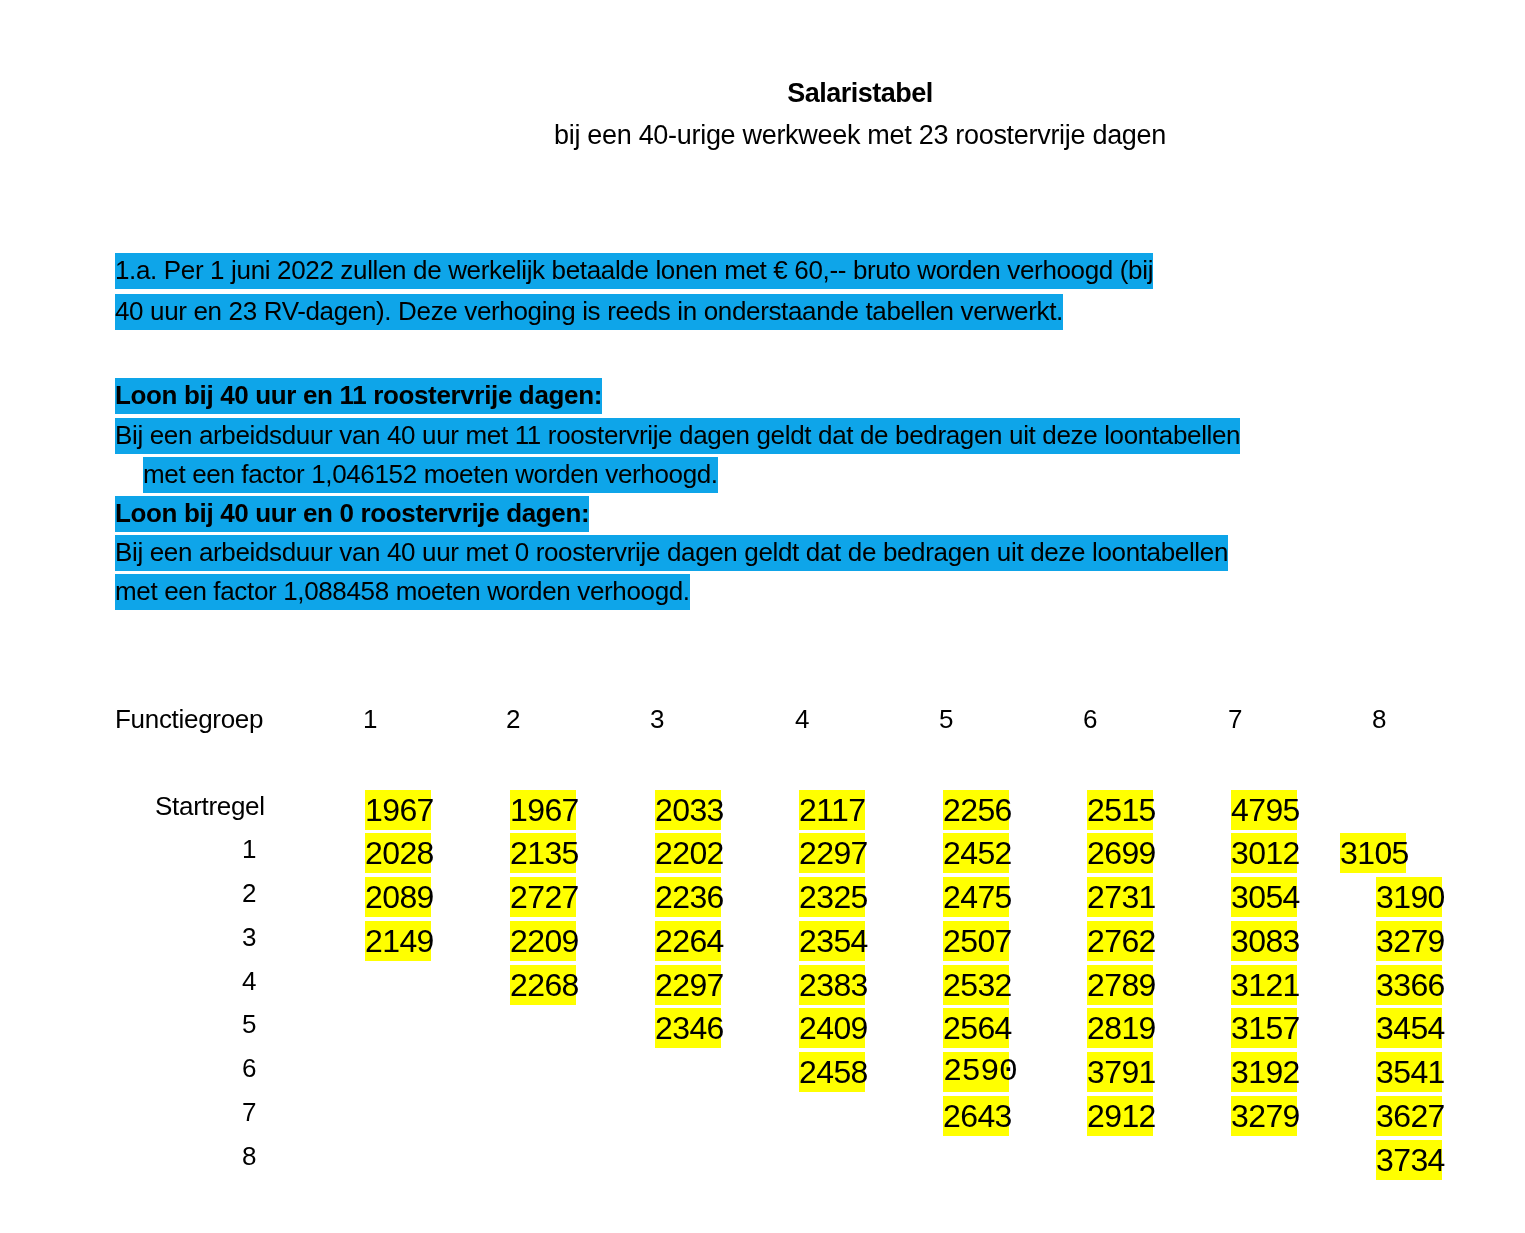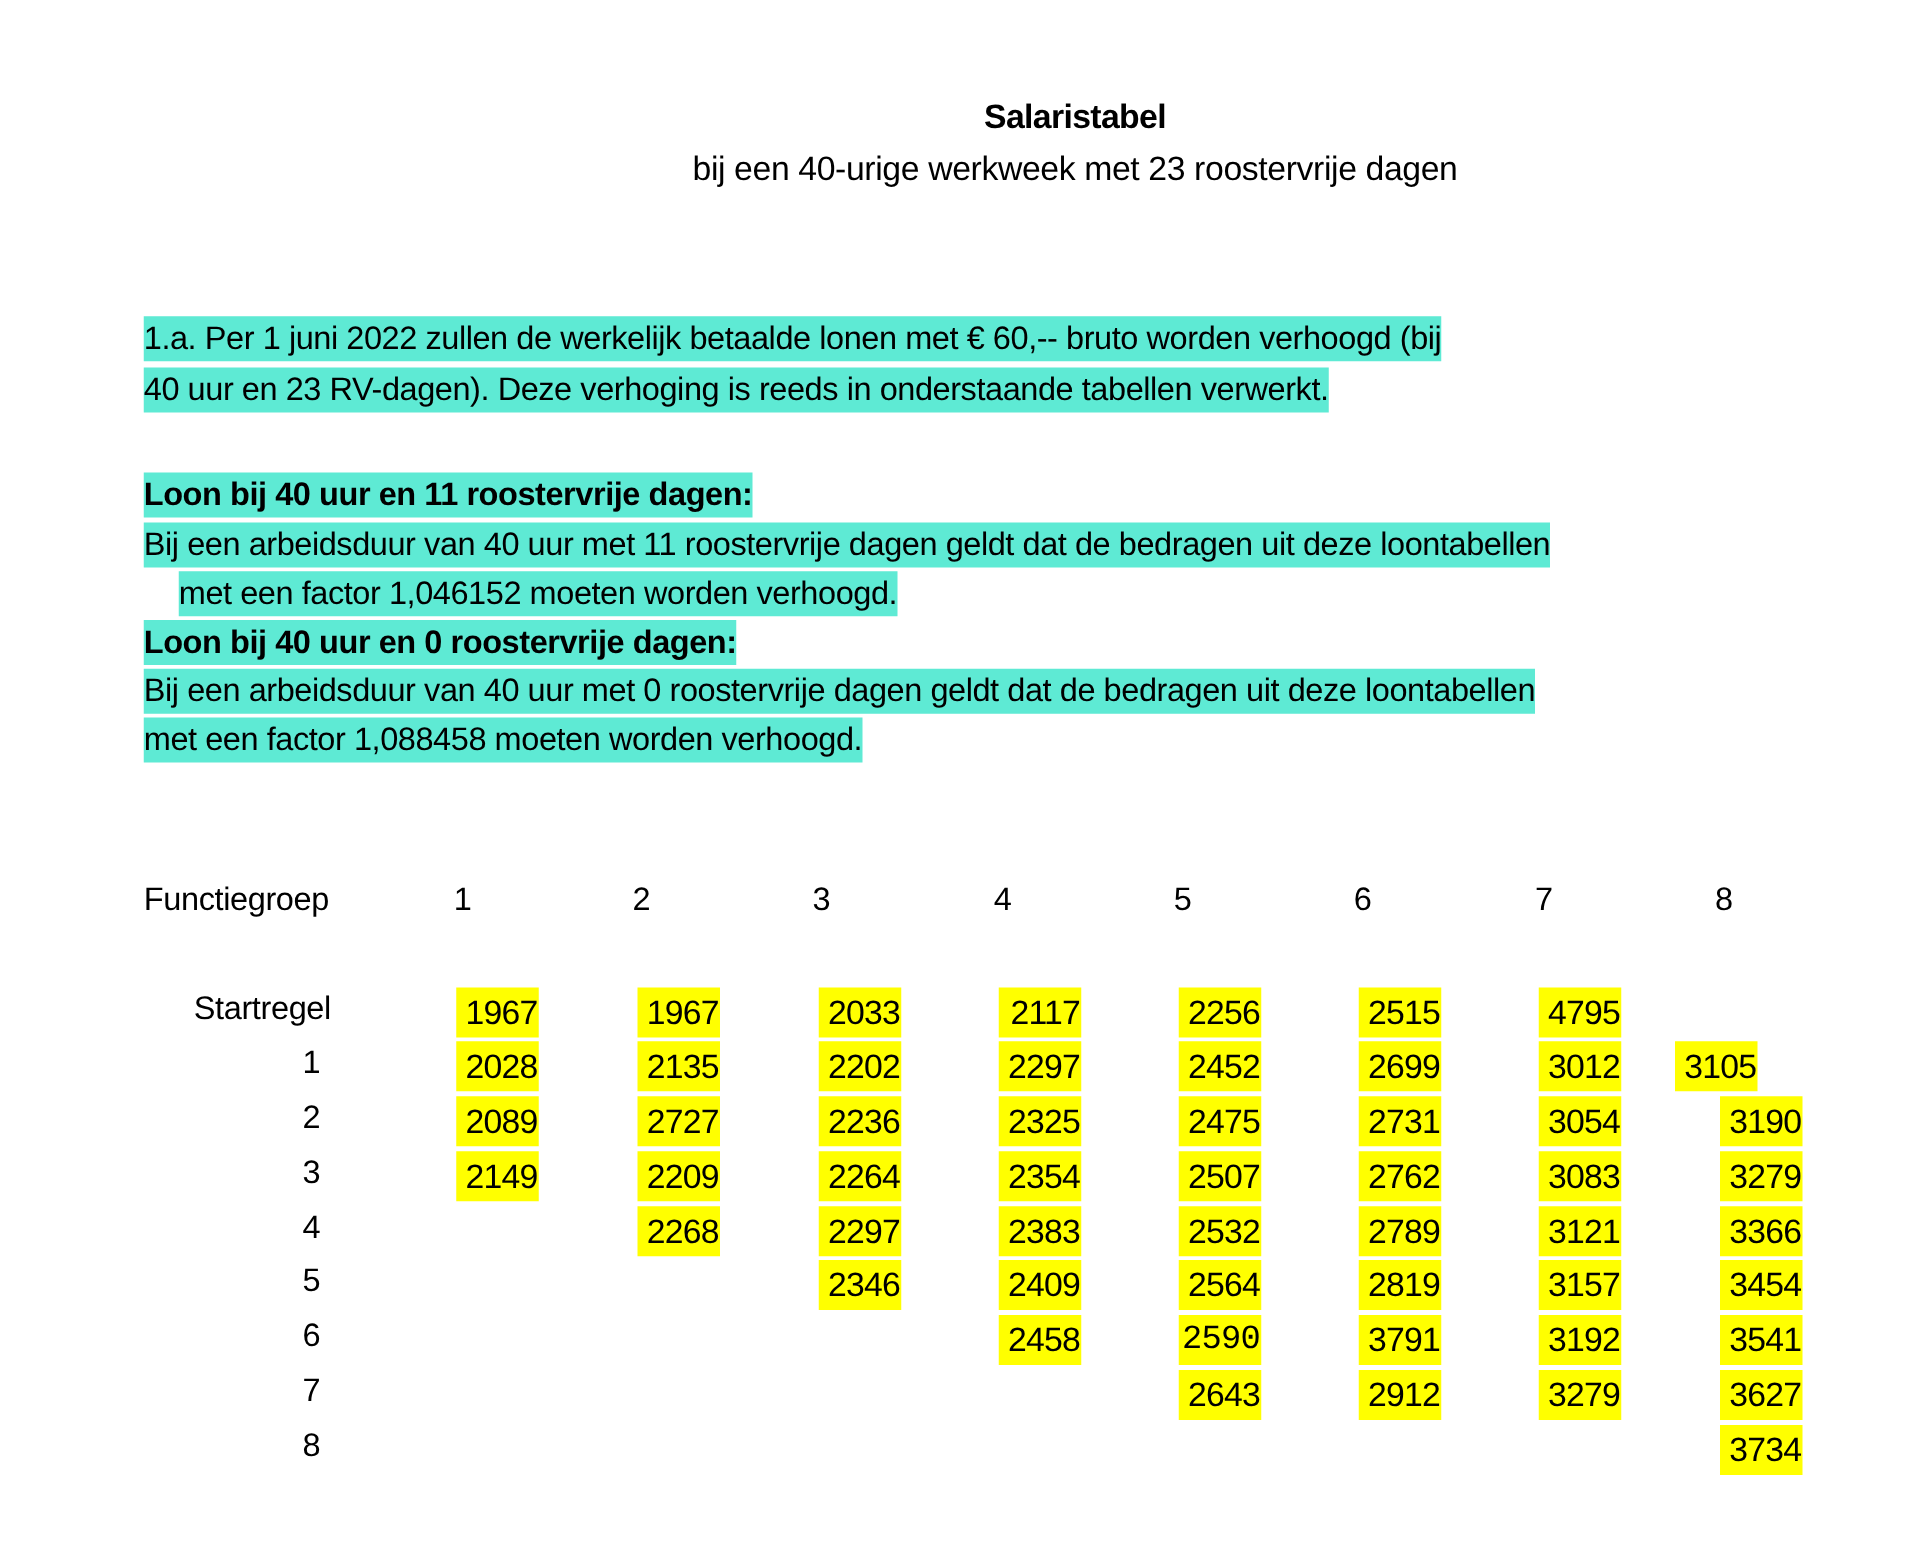--- a/index.html
+++ b/index.html
@@ -28,21 +28,21 @@
     .page-subtitle {
       position: absolute;
       left: 0;
       width: 1720px;
       top: 120px;
       text-align: center;
       font-size: 27px;
       letter-spacing: -0.3px;
     }
     .hl {
-      background: #5eead4;
+      background: #0ea5e9;
       padding: 2px 0 4px 0;
     }
     .para {
       position: absolute;
       left: 115px;
       font-size: 26px;
       line-height: 40px;
       letter-spacing: -0.35px;
       white-space: nowrap;
     }
@@ -57,21 +57,21 @@
     .row-label {
       position: absolute;
       font-size: 26px;
       letter-spacing: -0.3px;
     }
     .cell {
       position: absolute;
       width: 66px;
       height: 40px;
       background: #ffff00;
-      font-size: 27px;
+      font-size: 32px;
       line-height: 40px;
       text-align: right;
       padding-right: 0;
       letter-spacing: -0.6px;
       box-sizing: border-box;
     }
     .cell span { display: inline-block; padding-right: 1px; }
   </style>
 </head>
 <body>

